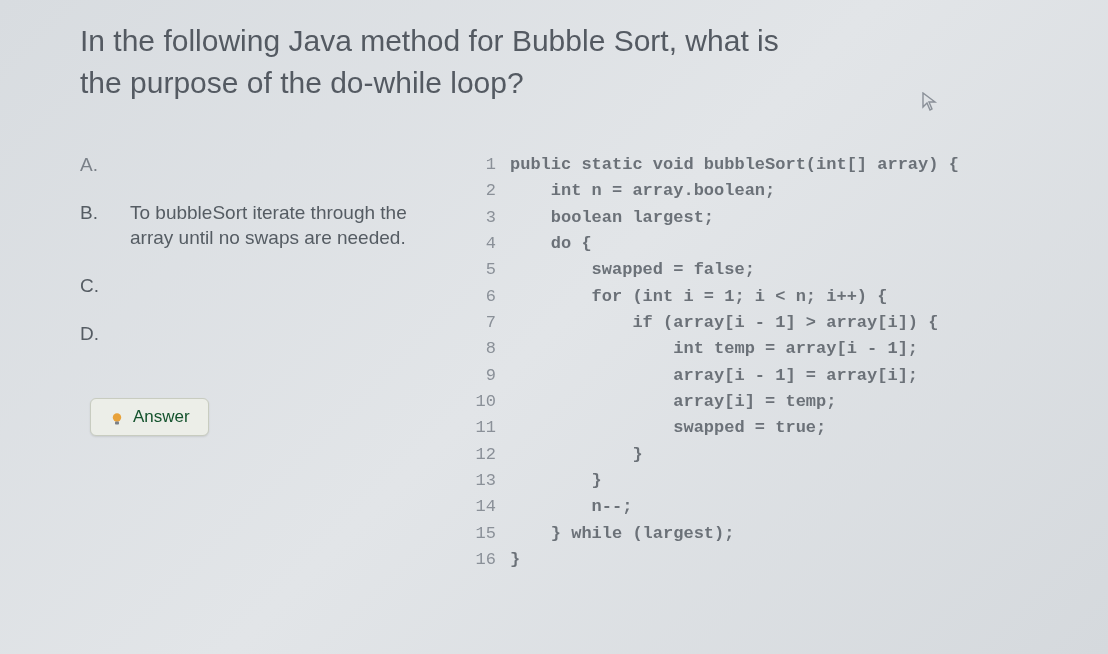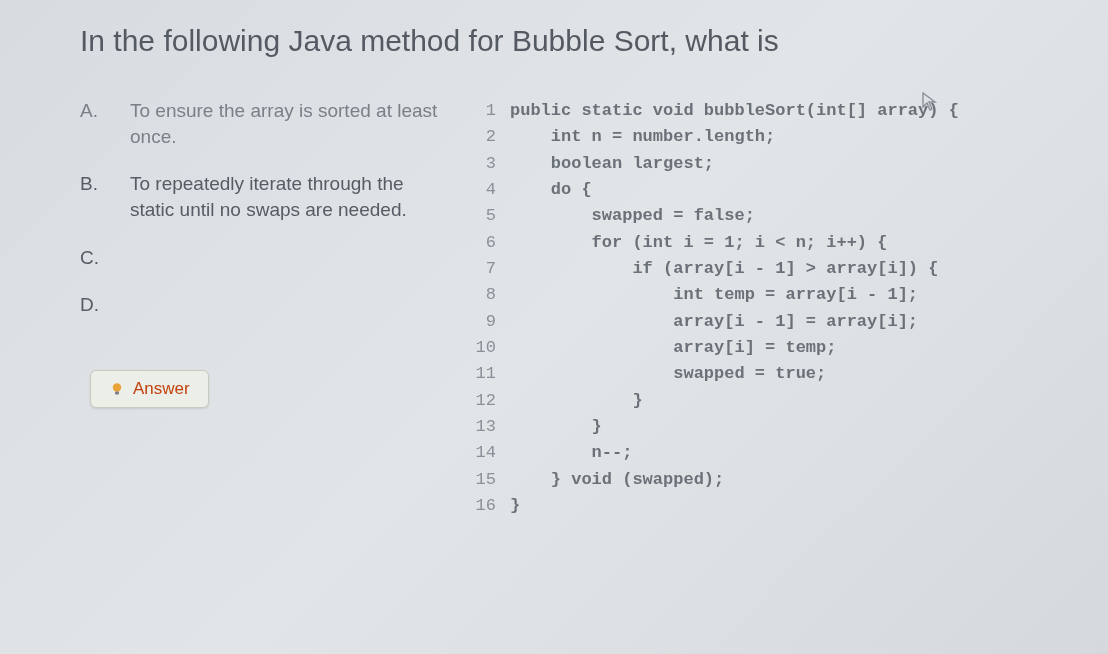--- a/index.html
+++ b/index.html
@@ -12,21 +12,21 @@
     overflow: hidden;
     position: relative;
   }
   .page {
     padding: 20px 50px 20px 80px;
   }
   .question-title {
     font-size: 30px;
     color: #545a62;
     line-height: 1.4;
-    margin-bottom: 36px;
+    margin-bottom: 48px;
     font-weight: 500;
   }
   .content-row {
     display: flex;
     gap: 30px;
   }
   .options {
     flex: 0 0 360px;
   }
   .option {
@@ -61,28 +61,28 @@
     font-weight: 500;
   }
   .code-lines {
     flex: 1;
     white-space: pre;
   }
   .answer-btn {
     margin-top: 30px;
     margin-left: 10px;
     display: inline-flex;
-    align-items: center;
+    align-items: flex-end;
     gap: 8px;
     background: #eceee8;
     border: 1px solid #c8ccc0;
     border-radius: 6px;
     padding: 8px 18px;
     font-size: 17px;
-    color: #c2410c;
+    color: #14532d;
     box-shadow: 0 1px 2px rgba(0,0,0,0.1);
     cursor: pointer;
     font-weight: 500;
   }
   .bulb {
     display: inline-block;
     width: 16px;
     height: 16px;
     position: relative;
   }
@@ -94,39 +94,39 @@
     color: #8a9098;
     font-size: 18px;
   }
 </style>
 </head>
 <body>
 
 <div class="page">
   <div class="question-title">
     <span>In the following Java method for Bubble Sort, what is</span><br>
+    <span>the purpose of the do-while loop?</span>
   </div>
 
   <span class="cursor-arrow">
     <svg width="16" height="20" viewBox="0 0 16 20">
         <path d="M1 1 L1 15 L5 11 L8 18 L10 17 L7 10 L13 10 Z" fill="none" stroke="#8a9098" stroke-width="1.4"></path>
       </svg>
   </span>
 
   <div class="content-row">
     <div class="options">
 
       <div class="option muted">
         <div class="option-letter">A.</div>
-        <div class="option-text">To ensure the array is sorted at least once.</div>
       </div>
 
       <div class="option">
         <div class="option-letter">B.</div>
-        <div class="option-text">To repeatedly iterate through the static until no swaps are needed.</div>
+        <div class="option-text">To bubbleSort iterate through the array until no swaps are needed.</div>
       </div>
 
       <div class="option">
         <div class="option-letter">C.</div>
       </div>
 
       <div class="option">
         <div class="option-letter">D.</div>
       </div>
 
@@ -137,30 +137,30 @@
             <rect x="6" y="10.5" width="4" height="3" rx="0.8" fill="#7a8088"></rect>
           </svg>
         </span>
         <span>Answer</span>
       </div>
     </div>
 
     <div class="code-block">
       <div class="line-numbers" id="lnums">1<br>2<br>3<br>4<br>5<br>6<br>7<br>8<br>9<br>10<br>11<br>12<br>13<br>14<br>15<br>16</div>
       <div class="code-lines"><span>public static void bubbleSort(int[] array) {</span>
-<span>    int n = number.length;</span>
+<span>    int n = array.boolean;</span>
 <span>    boolean largest;</span>
 <span>    do {</span>
 <span>        swapped = false;</span>
 <span>        for (int i = 1; i &lt; n; i++) {</span>
 <span>            if (array[i - 1] &gt; array[i]) {</span>
 <span>                int temp = array[i - 1];</span>
 <span>                array[i - 1] = array[i];</span>
 <span>                array[i] = temp;</span>
 <span>                swapped = true;</span>
 <span>            }</span>
 <span>        }</span>
 <span>        n--;</span>
-<span>    } void (swapped);</span>
+<span>    } while (largest);</span>
 <span>}</span></div>
     </div>
   </div>
 </div>
 
 </body></html>

